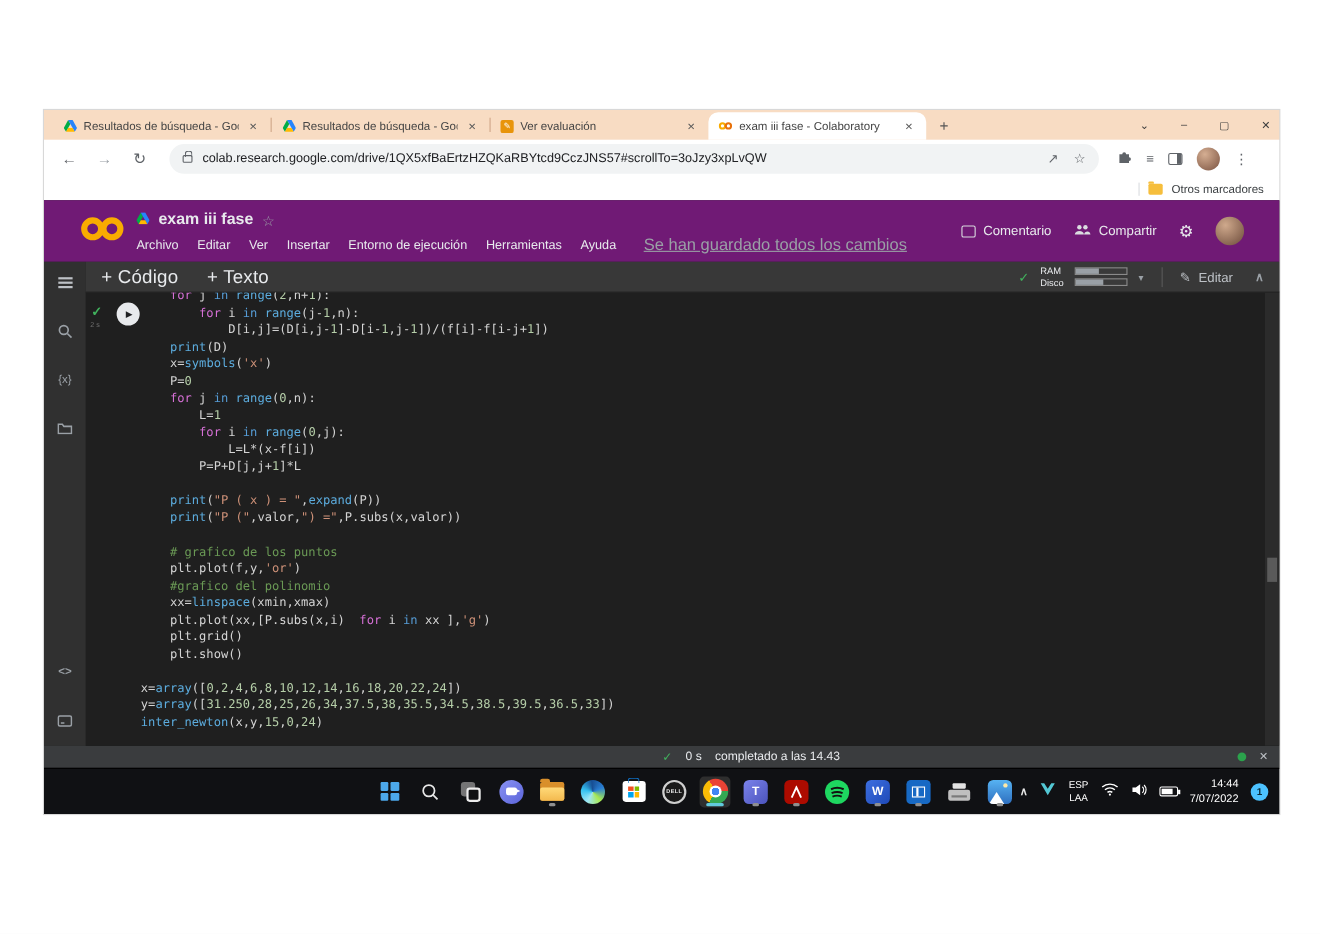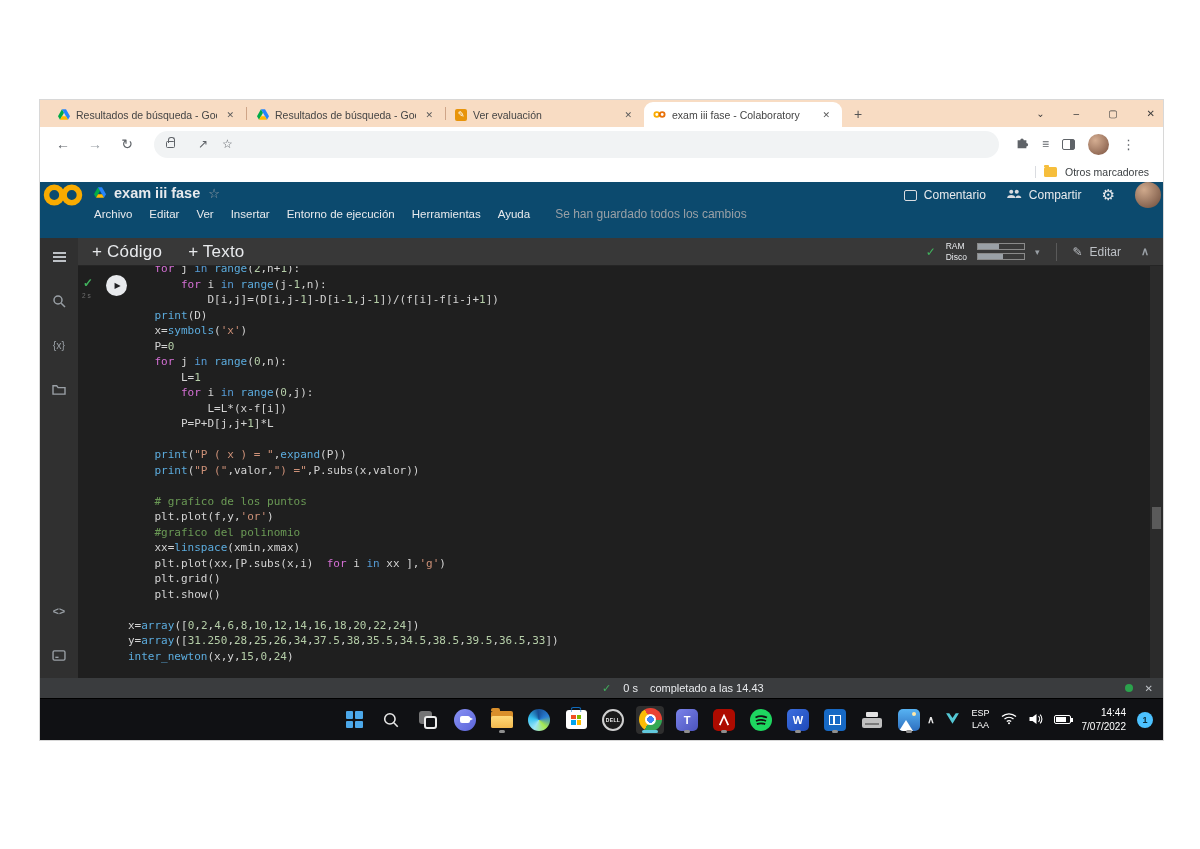--- a/index.html
+++ b/index.html
@@ -32,29 +32,29 @@
 .avatar-sm{width:21px;height:21px;border-radius:50%;background:radial-gradient(circle at 35% 30%,#d5ae92,#7a5240)}
 .kebab{font-size:13px;color:#5f6368}
 
 .bookmarksbar{height:21px;background:#fff;display:flex;align-items:center;justify-content:flex-end;padding-right:14px;gap:8px}
 .bm-div{width:1px;height:12px;background:#dadce0}
 .folder-sm{width:13px;height:10px;background:#F6BE3C;border-radius:1.5px;position:relative}
 .folder-sm:before{content:'';position:absolute;top:-2px;left:0;width:5px;height:2px;background:#F6BE3C;border-radius:1px 1px 0 0}
 .bm-label{font-size:10.5px;color:#3c4043}
 
 .colab{height:516px;background:#1F1F1F;display:flex;flex-direction:column}
-.c-header{height:56px;background:#0c4a6e;display:flex;align-items:flex-start;padding:0 2px;flex:0 0 auto}
+.c-header{height:56px;background:#701a75;display:flex;align-items:center;padding:0 32px;flex:0 0 auto}
 .c-logo{margin-right:10px}
 .c-head-main{flex:1}
 .c-title-row{display:flex;align-items:center;gap:8px;margin-top:2px}
 .c-title{font-size:14.5px;color:#E8EAED;font-weight:bold}
 .c-star{color:#9AA0A6;font-size:13px}
 .c-menu-row{display:flex;align-items:center;gap:17px;margin-top:5px}
 .c-menu-item{font-size:11.5px;color:#E8EAED}
-.c-save{font-size:12px;color:#9AA0A6;margin-left:8px}
+.c-save{font-size:15px;color:#9AA0A6;text-decoration:underline;margin-left:8px}
 .c-head-right{display:flex;align-items:center;gap:20px}
 .c-btn{display:flex;align-items:center;gap:7px;font-size:12px;color:#E8EAED}
 .comment-ic{width:13px;height:11px;border:1.5px solid #DADCE0;border-radius:2px}
 .gear{font-size:15px;color:#E8EAED}
 .avatar-lg{width:26px;height:26px;border-radius:50%;background:radial-gradient(circle at 35% 30%,#cfa98c,#6b4a3a)}
 .c-body{flex:1;display:flex;min-height:0}
 .c-sidebar{width:38px;background:#303030;display:flex;flex-direction:column;align-items:center;padding-top:10px;gap:26px;flex:0 0 auto}
 .sb-ic{color:#9AA0A6;font-size:13px;height:18px;display:flex;align-items:center;justify-content:center}
 .sb-spacer{flex:1}
 .hamb{display:flex;flex-direction:column;gap:2.5px}
@@ -191,20 +191,21 @@
       <span>✕</span>
     </div>
   </div>
 
   <div class="addressbar">
     <span class="nav-ic">←</span>
     <span class="nav-ic dim">→</span>
     <span class="nav-ic">↻</span>
     <div class="omnibox">
       <span class="lock"></span>
+      <span class="url">colab.research.google.com/drive/1QX5xfBaErtzHZQKaRBYtcd9CczJNS57#scrollTo=3oJzy3xpLvQW</span>
       <span class="box-ic">↗</span>
       <span class="box-ic">☆</span>
     </div>
     <div class="ext-row">
       <span>
         <svg width="14" height="14" viewBox="0 0 16 16" fill="#5f6368">
               <path d="M3 6 h3 a2 2 0 0 1 4 0 h3 v3 a2 2 0 0 1 0 4 v2 H3 Z"></path>
             </svg>
       </span>
       <span class="box-ic" style="margin-left:0">≡</span>

